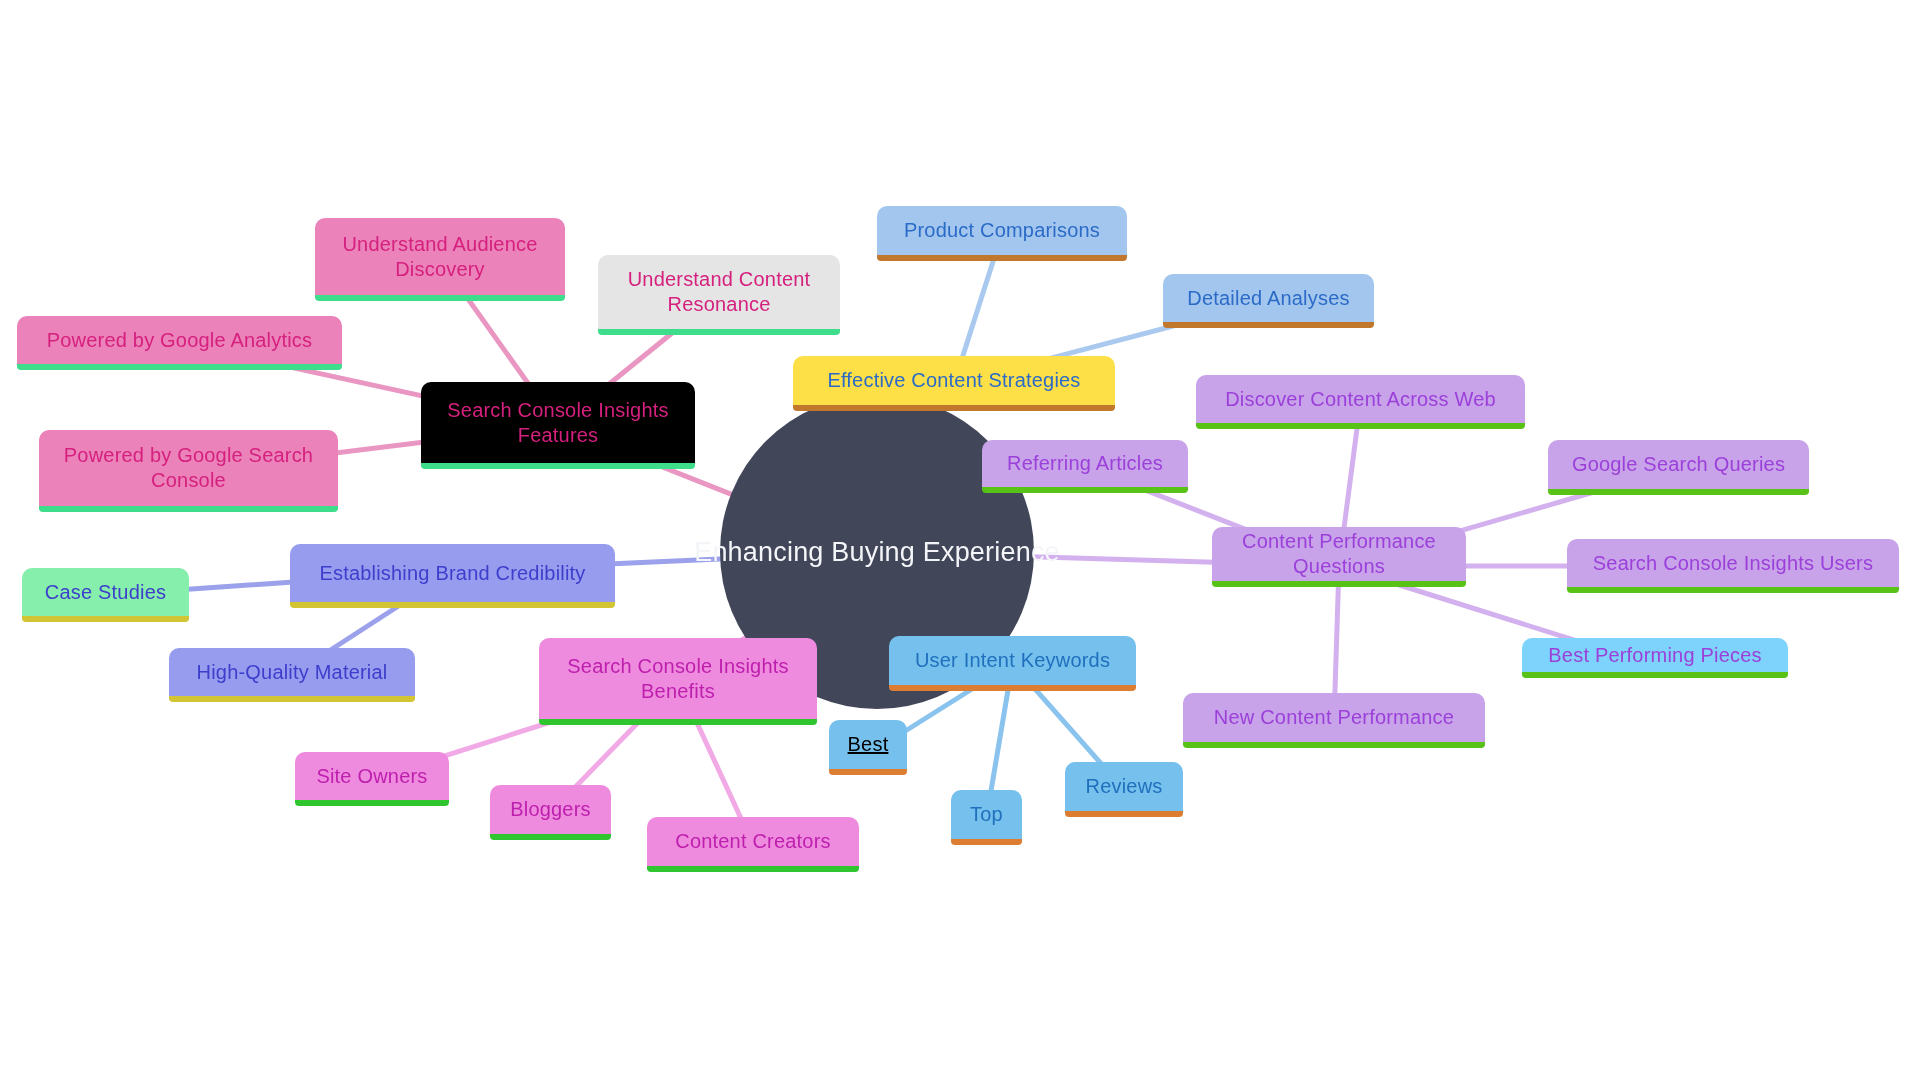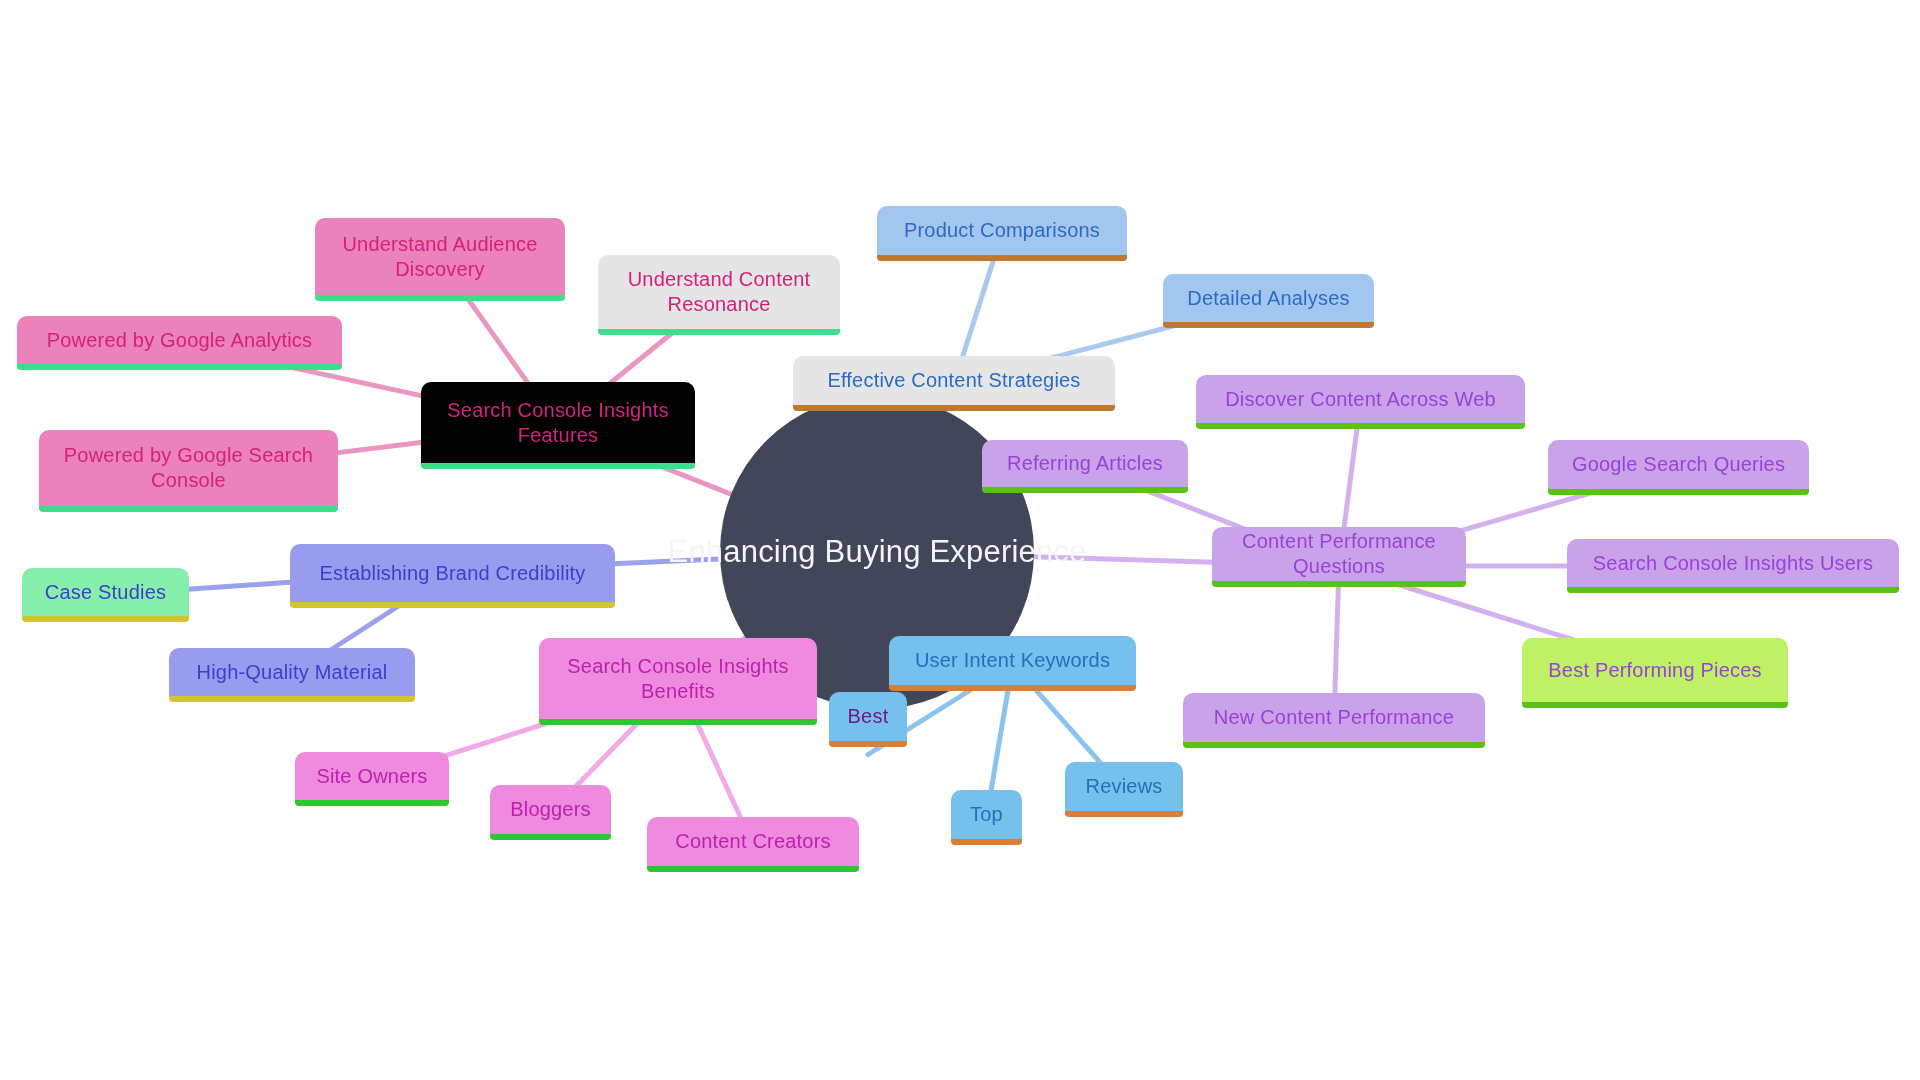--- a/index.html
+++ b/index.html
@@ -18,21 +18,21 @@
     z-index: 1;
   }
   .center-node {
     position: absolute;
     z-index: 2;
     border-radius: 50%;
     display: flex;
     align-items: center;
     justify-content: center;
     text-align: left;
-    font-size: 31px;
+    font-size: 27px;
     letter-spacing: 0.2px;
   }
   .center-node span { white-space: nowrap; }
   .node {
     position: absolute;
     z-index: 3;
     box-sizing: border-box;
     border-radius: 10px 10px 4px 4px;
     display: flex;
     align-items: center;
@@ -87,21 +87,21 @@
     </div>
     <div class="node" style="left: 598px; top: 255px; width: 242px; height: 80px; background: #e5e5e5; color: rgb(213, 32, 126); border-bottom: 6px solid rgb(62, 221, 140);">
       <span>Understand Content Resonance</span>
     </div>
     <div class="node" style="left: 17px; top: 316px; width: 325px; height: 54px; background: rgb(236, 130, 186); color: rgb(213, 32, 126); border-bottom: 6px solid rgb(62, 221, 140);">
       <span>Powered by Google Analytics</span>
     </div>
     <div class="node" style="left: 39px; top: 430px; width: 299px; height: 82px; background: rgb(236, 130, 186); color: rgb(213, 32, 126); border-bottom: 6px solid rgb(62, 221, 140);">
       <span>Powered by Google Search Console</span>
     </div>
-    <div class="node" style="left: 793px; top: 356px; width: 322px; height: 55px; background: #e5e5e5; color: rgb(43, 107, 199); border-bottom: 6px solid rgb(193, 120, 45);">
+    <div class="node" style="left: 793px; top: 356px; width: 322px; height: 55px; background: #fde047; color: rgb(43, 107, 199); border-bottom: 6px solid rgb(193, 120, 45);">
       <span>Effective Content Strategies</span>
     </div>
     <div class="node" style="left: 877px; top: 206px; width: 250px; height: 55px; background: rgb(163, 198, 238); color: rgb(43, 107, 199); border-bottom: 6px solid rgb(193, 120, 45);">
       <span>Product Comparisons</span>
     </div>
     <div class="node" style="left: 1163px; top: 274px; width: 211px; height: 54px; background: rgb(163, 198, 238); color: rgb(43, 107, 199); border-bottom: 6px solid rgb(193, 120, 45);">
       <span>Detailed Analyses</span>
     </div>
     <div class="node" style="left: 1212px; top: 527px; width: 254px; height: 60px; background: rgb(201, 163, 234); color: rgb(155, 64, 217); border-bottom: 6px solid rgb(88, 195, 22);">
       <span>Content Performance Questions</span>
@@ -111,21 +111,21 @@
     </div>
     <div class="node" style="left: 982px; top: 440px; width: 206px; height: 53px; background: rgb(201, 163, 234); color: rgb(155, 64, 217); border-bottom: 6px solid rgb(88, 195, 22);">
       <span>Referring Articles</span>
     </div>
     <div class="node" style="left: 1548px; top: 440px; width: 261px; height: 55px; background: rgb(201, 163, 234); color: rgb(155, 64, 217); border-bottom: 6px solid rgb(88, 195, 22);">
       <span>Google Search Queries</span>
     </div>
     <div class="node" style="left: 1567px; top: 539px; width: 332px; height: 54px; background: rgb(201, 163, 234); color: rgb(155, 64, 217); border-bottom: 6px solid rgb(88, 195, 22);">
       <span>Search Console Insights Users</span>
     </div>
-    <div class="node" style="left: 1522px; top: 638px; width: 266px; height: 70px; background: #bef264; color: rgb(155, 64, 217); border-bottom: 6px solid rgb(88, 195, 22);">
+    <div class="node" style="left: 1522px; top: 638px; width: 266px; height: 40px; background: #7dd3fc; color: rgb(155, 64, 217); border-bottom: 6px solid rgb(88, 195, 22);">
       <span>Best Performing Pieces</span>
     </div>
     <div class="node" style="left: 1183px; top: 693px; width: 302px; height: 55px; background: rgb(201, 163, 234); color: rgb(155, 64, 217); border-bottom: 6px solid rgb(88, 195, 22);">
       <span>New Content Performance</span>
     </div>
     <div class="node" style="left: 290px; top: 544px; width: 325px; height: 64px; background: rgb(152, 156, 239); color: rgb(61, 62, 203); border-bottom: 6px solid rgb(210, 196, 51);">
       <span>Establishing Brand Credibility</span>
     </div>
     <div class="node" style="left: 22px; top: 568px; width: 167px; height: 54px; background: #86efac; color: rgb(61, 62, 203); border-bottom: 6px solid rgb(210, 196, 51);">
       <span>Case Studies</span>
@@ -141,21 +141,21 @@
     </div>
     <div class="node" style="left: 490px; top: 785px; width: 121px; height: 55px; background: rgb(239, 139, 223); color: rgb(190, 32, 174); border-bottom: 6px solid rgb(47, 197, 47);">
       <span>Bloggers</span>
     </div>
     <div class="node" style="left: 647px; top: 817px; width: 212px; height: 55px; background: rgb(239, 139, 223); color: rgb(190, 32, 174); border-bottom: 6px solid rgb(47, 197, 47);">
       <span>Content Creators</span>
     </div>
     <div class="node" style="left: 889px; top: 636px; width: 247px; height: 55px; background: rgb(117, 192, 236); color: rgb(32, 112, 190); border-bottom: 6px solid rgb(220, 125, 50);">
       <span>User Intent Keywords</span>
     </div>
-    <div class="node" style="left: 829px; top: 692px; width: 78px; height: 55px; background: rgb(117, 192, 236); color: #701a75; border-bottom: 6px solid rgb(220, 125, 50);">
+    <div class="node" style="left: 829px; top: 720px; width: 78px; height: 55px; background: rgb(117, 192, 236); color: #000000; border-bottom: 6px solid rgb(220, 125, 50); text-decoration: underline;">
       <span>Best</span>
     </div>
     <div class="node" style="left: 951px; top: 790px; width: 71px; height: 55px; background: rgb(117, 192, 236); color: rgb(32, 112, 190); border-bottom: 6px solid rgb(220, 125, 50);">
       <span>Top</span>
     </div>
     <div class="node" style="left: 1065px; top: 762px; width: 118px; height: 55px; background: rgb(117, 192, 236); color: rgb(32, 112, 190); border-bottom: 6px solid rgb(220, 125, 50);">
       <span>Reviews</span>
     </div>
   </div>
 

